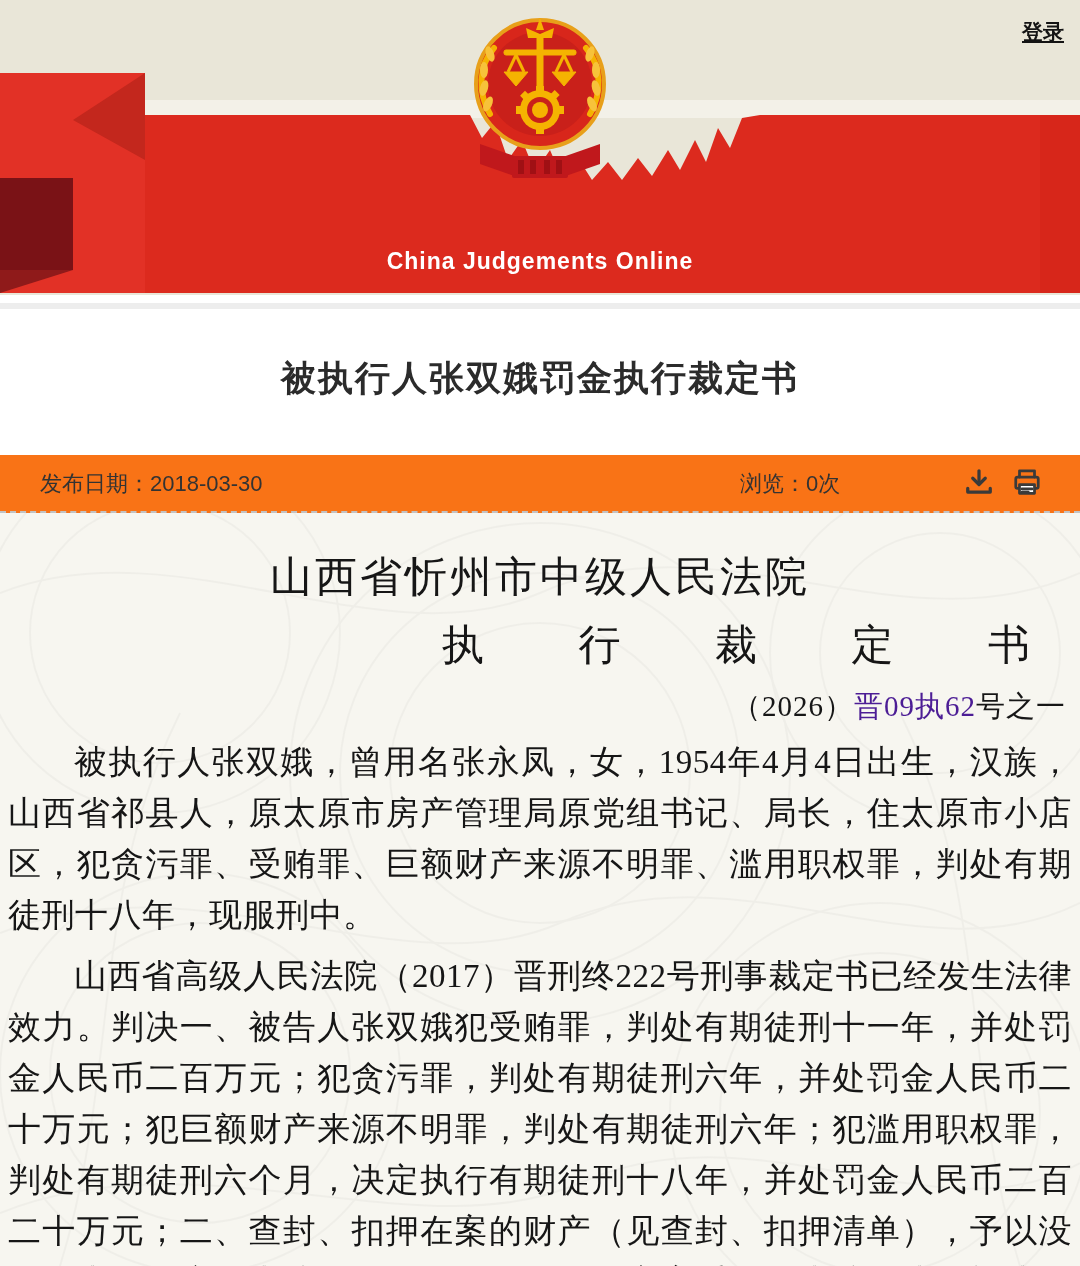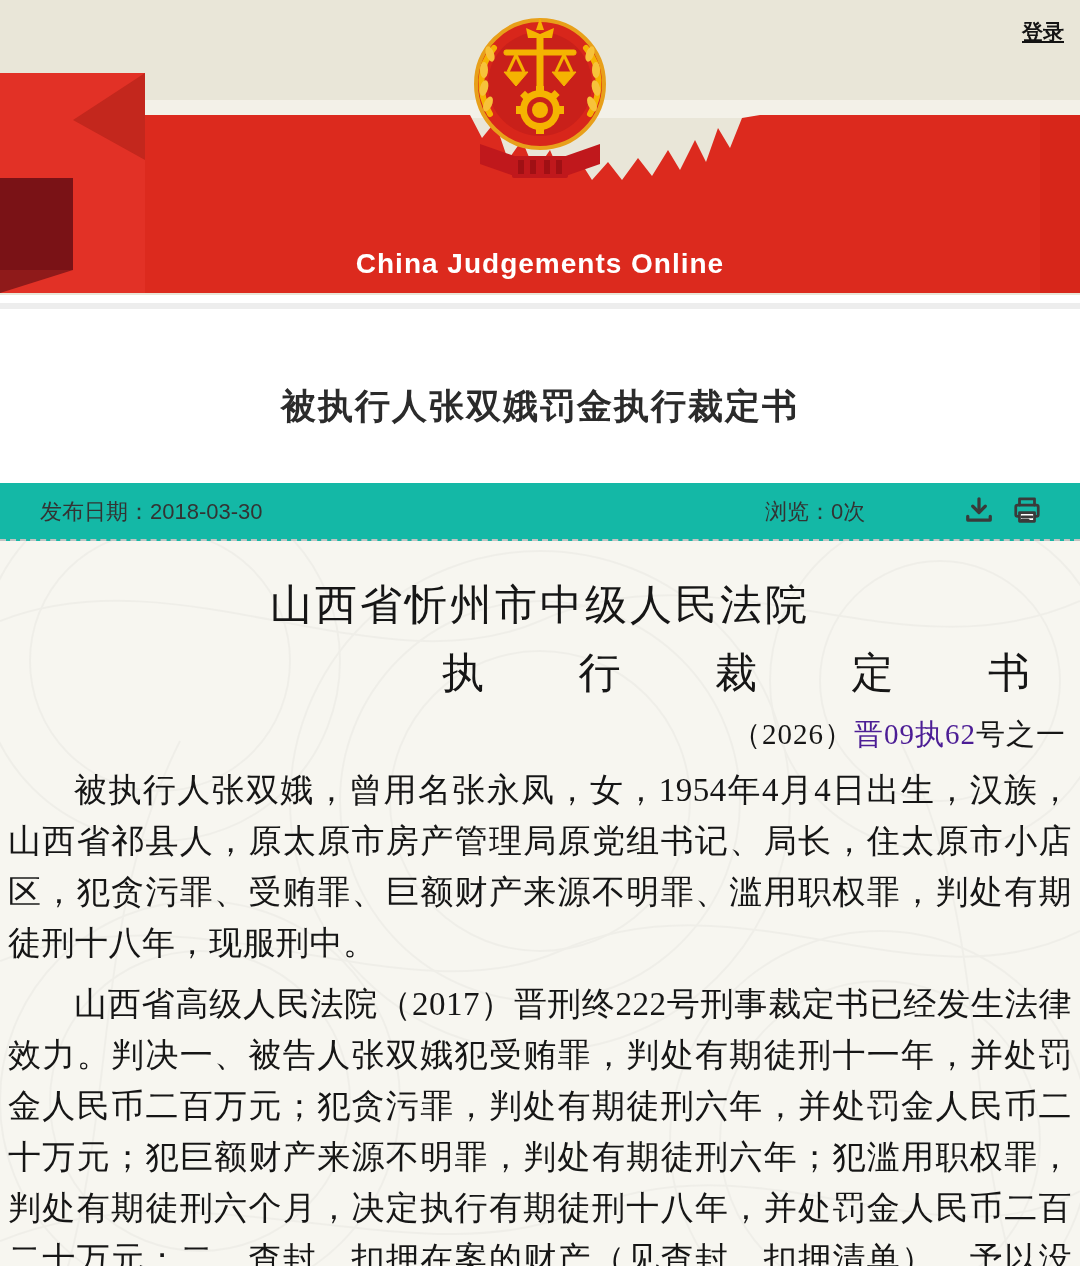--- a/index.html
+++ b/index.html
@@ -27,46 +27,45 @@
   }
   .site-title {
     position:absolute; left:0; right:0; top:172px; z-index:4;
     text-align:center; color:#ffffff; font-weight:bold;
     font-size:54px; letter-spacing:16px; text-indent:16px;
     font-family:"Liberation Sans", sans-serif;
   }
   .site-subtitle {
     position:absolute; left:0; right:0; top:248px; z-index:4;
     text-align:center; color:#ffffff; font-weight:bold;
-    font-size:28px; letter-spacing:1px;
+    font-size:23px; letter-spacing:1px;
   }
 
   .gap-white { height:8px; background:#ffffff; }
   .divider-line { height:6px; background:#ededed; }
 
   
   .title-section {
     height:146px; background:#ffffff;
     display:flex; align-items:center; justify-content:center;
     padding-bottom:8px;
-    margin-top:28px;
   }
   .doc-title {
     font-size:35px; font-weight:bold; color:#2b2b2b;
     letter-spacing:2px;
   }
 
   
   .meta-bar {
-    position:relative; height:58px; background:#14b8a6;
+    position:relative; height:58px; background:#f97316;
     border-bottom:2px dashed #c3c3c3;
     font-size:22px; color:#333333;
   }
   .meta-publish { position:absolute; left:40px; top:14px; }
-  .meta-views   { position:absolute; left:765px; top:14px; }
+  .meta-views   { position:absolute; left:740px; top:14px; }
   .meta-icons   { position:absolute; right:38px; top:12px; display:flex; gap:18px; }
   .meta-icon { width:30px; height:30px; cursor:pointer; }
 
   
   .document {
     position:relative; width:1080px; height:949px;
     background:#f7f6f0; overflow:hidden;
     padding:26px 8px 0 8px;
     font-family:"Liberation Serif", serif; color:#161616;
   }

